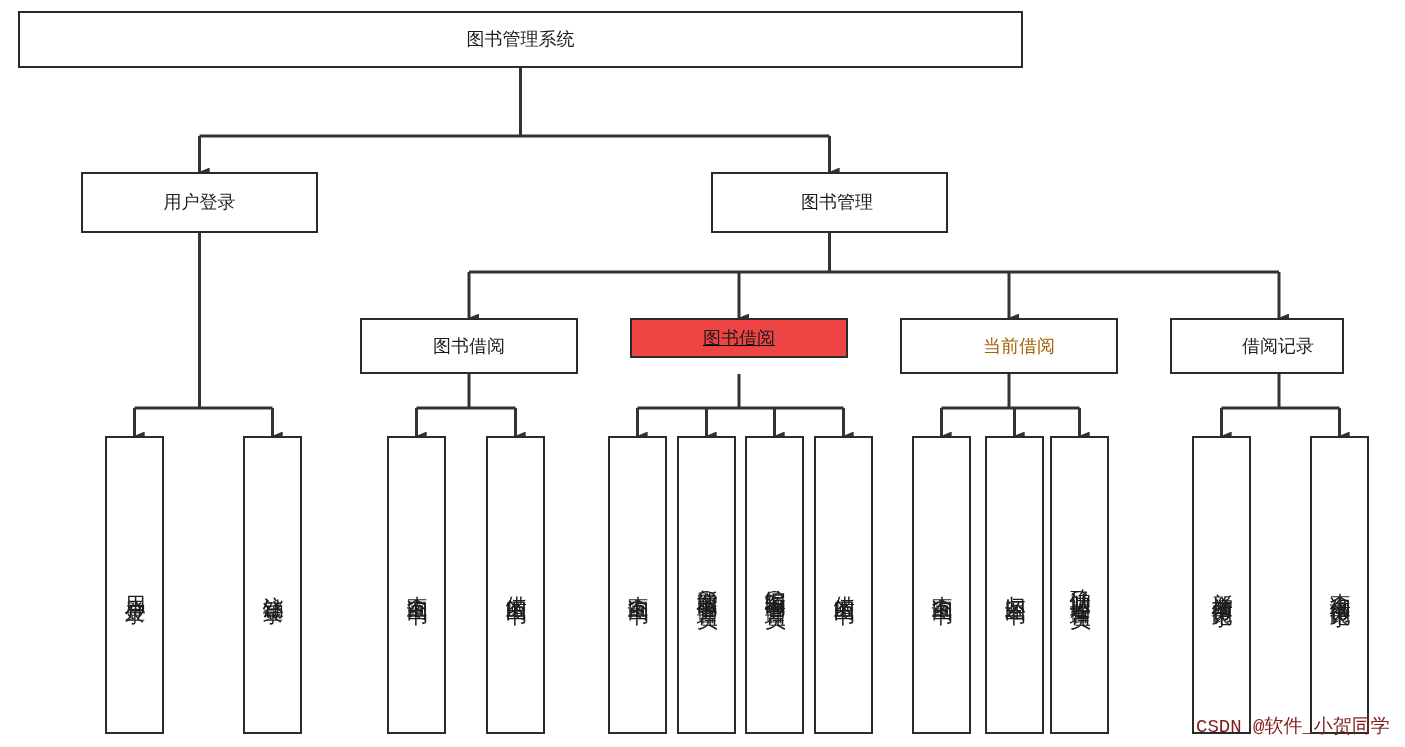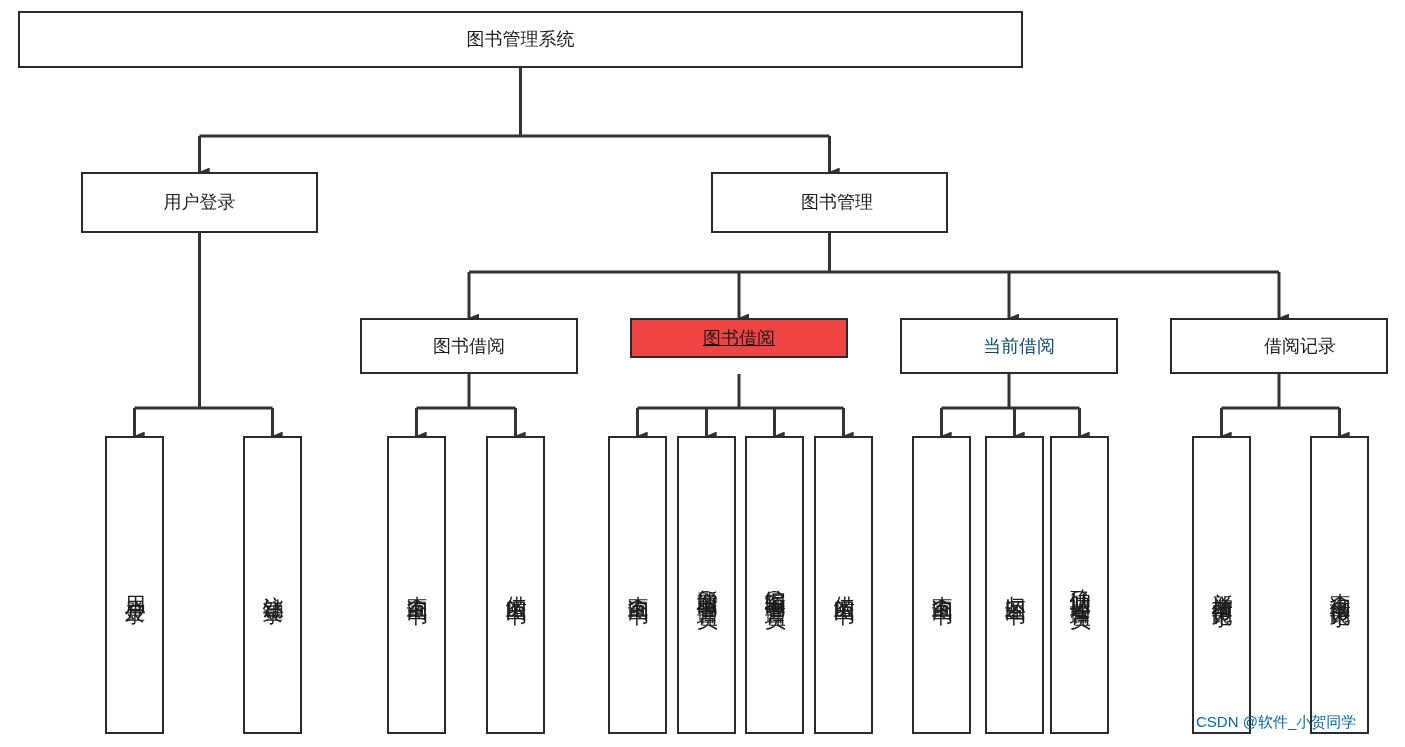--- a/index.html
+++ b/index.html
@@ -49,25 +49,25 @@
   }
   .node.vert .nlabel {
     writing-mode: vertical-rl;
     text-orientation: upright;
     font-size: 21px;
     letter-spacing: 3px;
     white-space: normal;
   }
   .watermark {
     position: absolute;
-    color: #0369a1;
-    font-size: 15px;
+    color: #7f1d1d;
+    font-size: 19px;
     white-space: nowrap;
     z-index: 5;
-    font-family: Liberation Sans, sans-serif;
+    font-family: Liberation Mono, monospace;
   }
 </style>
 </head>
 <body>
 
 <div id="canvas">
   <svg id="wires" xmlns="http://www.w3.org/2000/svg">
     <defs>
       <marker id="arrowhead" markerWidth="9" markerHeight="11" refX="4.5" refY="10.2" orient="auto" markerUnits="userSpaceOnUse">
         <polygon points="0,0 9,0 4.5,11" fill="#333333"></polygon>
@@ -119,23 +119,23 @@
       <div class="node horiz" style="left: 711px; top: 172px; width: 237px; height: 61px; border-color: rgb(43, 43, 43); background: rgb(255, 255, 255); padding-left: 15px;">
         <span class="nlabel" style="color: rgb(28, 28, 28);">图书管理</span>
       </div>
       <div class="node horiz" style="left: 360px; top: 318px; width: 218px; height: 56px; border-color: rgb(43, 43, 43); background: rgb(255, 255, 255);">
         <span class="nlabel" style="color: rgb(28, 28, 28);">图书借阅</span>
       </div>
       <div class="node horiz" style="left: 630px; top: 318px; width: 218px; height: 40px; border-color: rgb(43, 43, 43); background: #ef4444; text-decoration: underline;">
         <span class="nlabel" style="color: rgb(28, 28, 28);">图书借阅</span>
       </div>
       <div class="node horiz" style="left: 900px; top: 318px; width: 218px; height: 56px; border-color: rgb(43, 43, 43); background: rgb(255, 255, 255);">
-        <span class="nlabel" style="color: #0c4a6e; margin-left: 20px;">当前借阅</span>
+        <span class="nlabel" style="color: #a16207; margin-left: 20px;">当前借阅</span>
       </div>
-      <div class="node horiz" style="left: 1170px; top: 318px; width: 218px; height: 56px; border-color: rgb(43, 43, 43); background: rgb(255, 255, 255); padding-left: 42px;">
+      <div class="node horiz" style="left: 1170px; top: 318px; width: 174px; height: 56px; border-color: rgb(43, 43, 43); background: rgb(255, 255, 255); padding-left: 42px;">
         <span class="nlabel" style="color: rgb(28, 28, 28);">借阅记录</span>
       </div>
       <div class="node vert" style="left: 105px; top: 436px; width: 59px; height: 298px; border-color: rgb(43, 43, 43); background: rgb(255, 255, 255);">
         <span class="nlabel" style="color: rgb(28, 28, 28);">用户登录</span>
       </div>
       <div class="node vert" style="left: 243px; top: 436px; width: 59px; height: 298px; border-color: rgb(43, 43, 43); background: rgb(255, 255, 255);">
         <span class="nlabel" style="color: rgb(28, 28, 28);">注销登录</span>
       </div>
       <div class="node vert" style="left: 387px; top: 436px; width: 59px; height: 298px; border-color: rgb(43, 43, 43); background: rgb(255, 255, 255);">
         <span class="nlabel" style="color: rgb(28, 28, 28);">查询图书</span>

